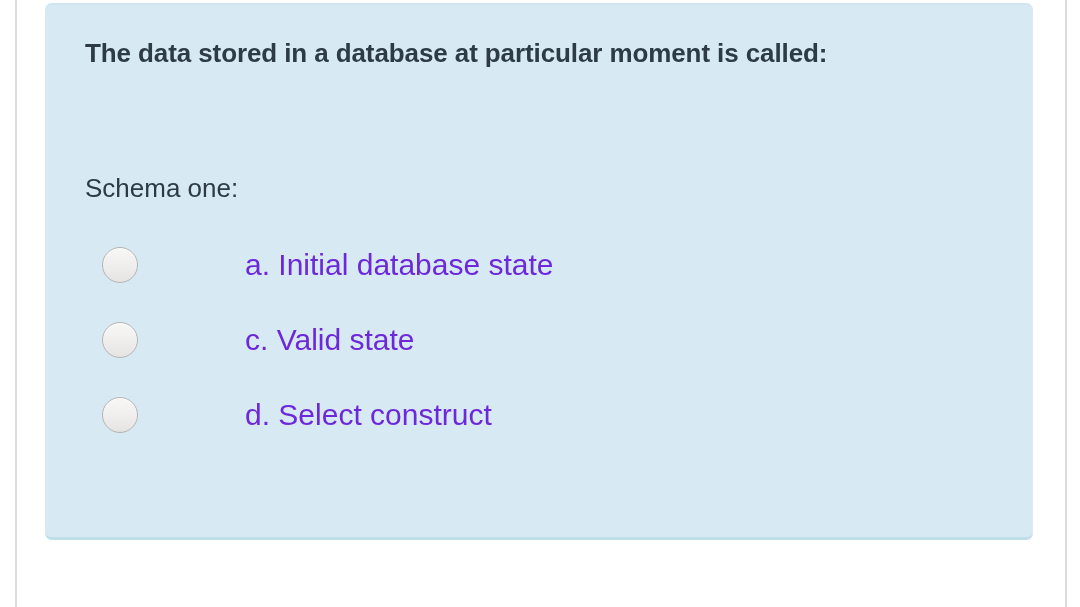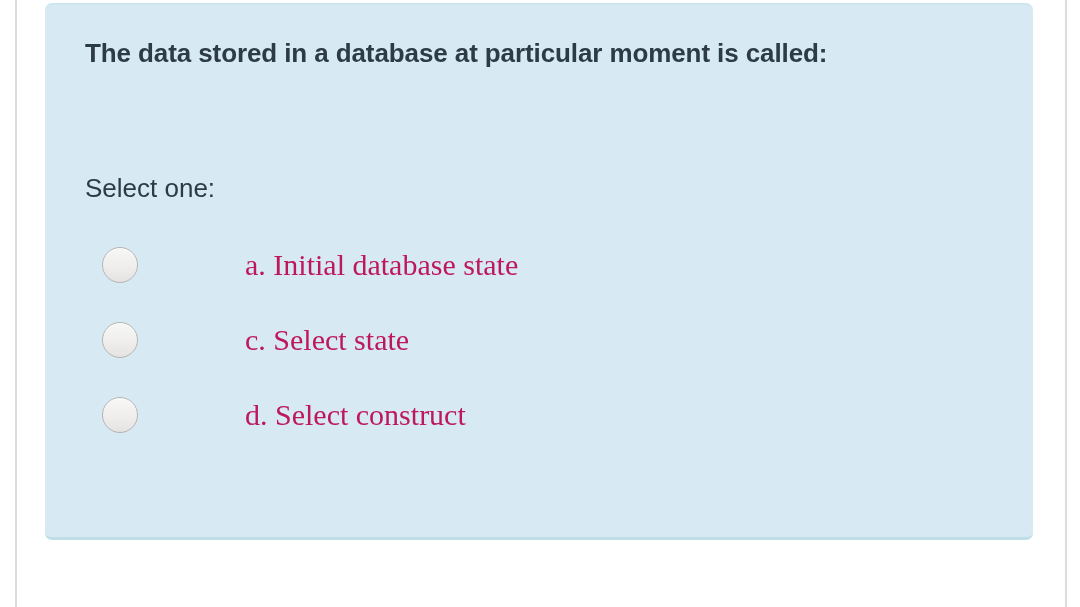--- a/index.html
+++ b/index.html
@@ -98,49 +98,48 @@
   }
 
   .answer-label {
     position: absolute;
     left: 200px;
     top: 50%;
     transform: translateY(-50%);
     font-size: 30px;
     line-height: 36px;
     font-weight: normal;
-    color: #be185d;
+    color: #6d28d9;
     white-space: nowrap;
     cursor: pointer;
-    font-family: Liberation Serif, serif;
   }
 </style>
 </head>
 <body>
 
 <div class="page-rule left"></div>
 <div class="page-rule right"></div>
 
 <div class="question-card">
 
   <p class="question-text">The data stored in a database at particular moment is called:</p>
 
-  <p class="select-one">Select one:</p>
+  <p class="select-one">Schema one:</p>
 
   <ul class="answers">
 
     <li class="answer-row">
       <span class="radio"></span>
       <span class="answer-label">a. Initial database state</span>
     </li>
 
 
     <li class="answer-row">
       <span class="radio"></span>
-      <span class="answer-label">c. Select state</span>
+      <span class="answer-label">c. Valid state</span>
     </li>
 
     <li class="answer-row">
       <span class="radio"></span>
       <span class="answer-label">d. Select construct</span>
     </li>
 
   </ul>
 </div>
 

